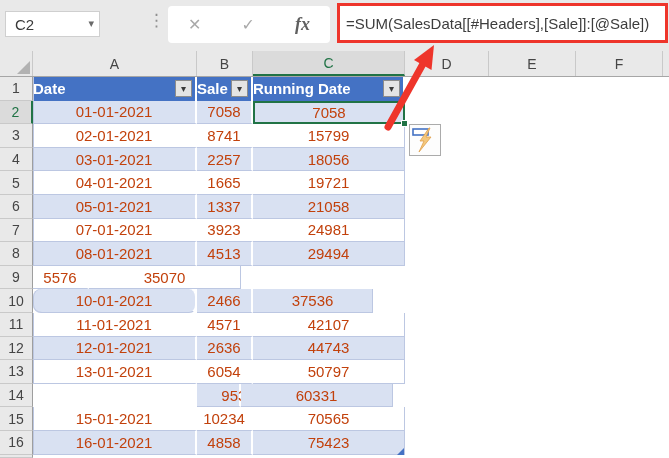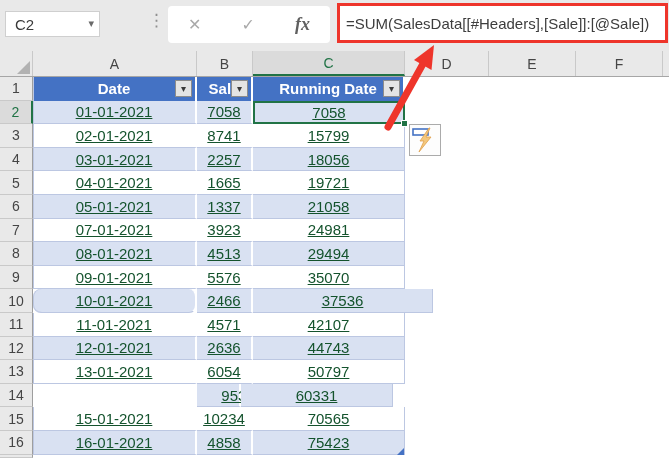--- a/index.html
+++ b/index.html
@@ -30,29 +30,29 @@
   .corner-tri{position:absolute;right:2px;bottom:2px;width:0;height:0;
               border-left:13px solid transparent;border-bottom:13px solid #B2B2B2;}
   
   .grid{position:absolute;left:0;top:77px;width:669px;}
   .row{display:flex;height:23.6px;box-sizing:border-box;}
   .rn{width:33px;height:100%;background:#E9E9E9;border-right:1px solid #9E9E9E;
       border-bottom:1px solid #C9C9C9;box-sizing:border-box;display:flex;align-items:center;
       justify-content:center;font-size:14px;color:#454545;flex:none;cursor:default;}
   .rn.sel{background:#DBDBDB;color:#217346;border-right:2px solid #217346;}
   .th{height:100%;background:#4472C4;color:#fff;font-weight:bold;font-size:15px;
-      display:flex;align-items:center;justify-content:center;position:relative;
+      display:flex;align-items:center;justify-content:flex-start;position:relative;
       border-right:2px solid #fff;box-sizing:border-box;flex:none;cursor:default;}
   .th:last-of-type{border-right:none;}
   .filterbtn{position:absolute;right:3px;top:3px;width:17px;height:17px;background:#E4E4E4;
              border:1px solid #8C8C8C;box-sizing:border-box;display:flex;align-items:center;
              justify-content:center;font-size:10px;color:#3a3a3a;font-weight:normal;cursor:pointer;}
   .td{height:100%;display:flex;align-items:center;justify-content:center;font-size:15px;
-      color:#14532d;background:#fff;border-right:2px solid #fff;
-      border-bottom:1px solid #BCC7E2;box-sizing:border-box;flex:none;cursor:cell;text-decoration:underline;}
+      color:#c2410c;background:#fff;border-right:2px solid #fff;
+      border-bottom:1px solid #BCC7E2;box-sizing:border-box;flex:none;cursor:cell;}
   .row.band .td{background:#D9E1F2;}
   .td.lastcol{border-right:1px solid #BCC7E2;}
   .td.selcell{border:2px solid #217346;}
   .rest{flex:1;background:#fff;}
   .tbl-left{box-shadow:inset 1px 0 0 #BCC7E2;}
   
   .overlay{position:absolute;left:0;top:0;width:669px;height:458px;pointer-events:none;}
   .fillhandle{position:absolute;left:401px;top:120px;width:7px;height:7px;background:#217346;
               border:1px solid #fff;box-sizing:border-box;}
   .qa-btn{position:absolute;left:409px;top:124px;width:32px;height:32px;background:#FDFDFD;
@@ -155,30 +155,29 @@
       </div>
       <div class="row band">
         <div class="rn">8</div>
         <div class="td tbl-left" style="width: 164px;">08-01-2021</div>
         <div class="td" style="width: 56px;">4513</div>
         <div class="td lastcol" style="width: 152px;">29494</div>
         <div class="rest"></div>
       </div>
       <div class="row">
         <div class="rn">9</div>
-        <div class="td tbl-left" style="width: 164px;">09-01-2021</div>
         <div class="td" style="width: 56px;">5576</div>
         <div class="td lastcol" style="width: 152px;">35070</div>
         <div class="rest"></div>
       </div>
       <div class="row band">
         <div class="rn">10</div>
         <div class="td tbl-left" style="width: 164px; border-radius: 8px;">10-01-2021</div>
         <div class="td" style="width: 56px;">2466</div>
-        <div class="td lastcol" style="width: 180px;">37536</div>
+        <div class="td lastcol" style="width: 120px;">37536</div>
         <div class="rest"></div>
       </div>
       <div class="row">
         <div class="rn">11</div>
         <div class="td tbl-left" style="width: 164px;">11-01-2021</div>
         <div class="td" style="width: 56px;">4571</div>
         <div class="td lastcol" style="width: 152px;">42107</div>
         <div class="rest"></div>
       </div>
       <div class="row band">

